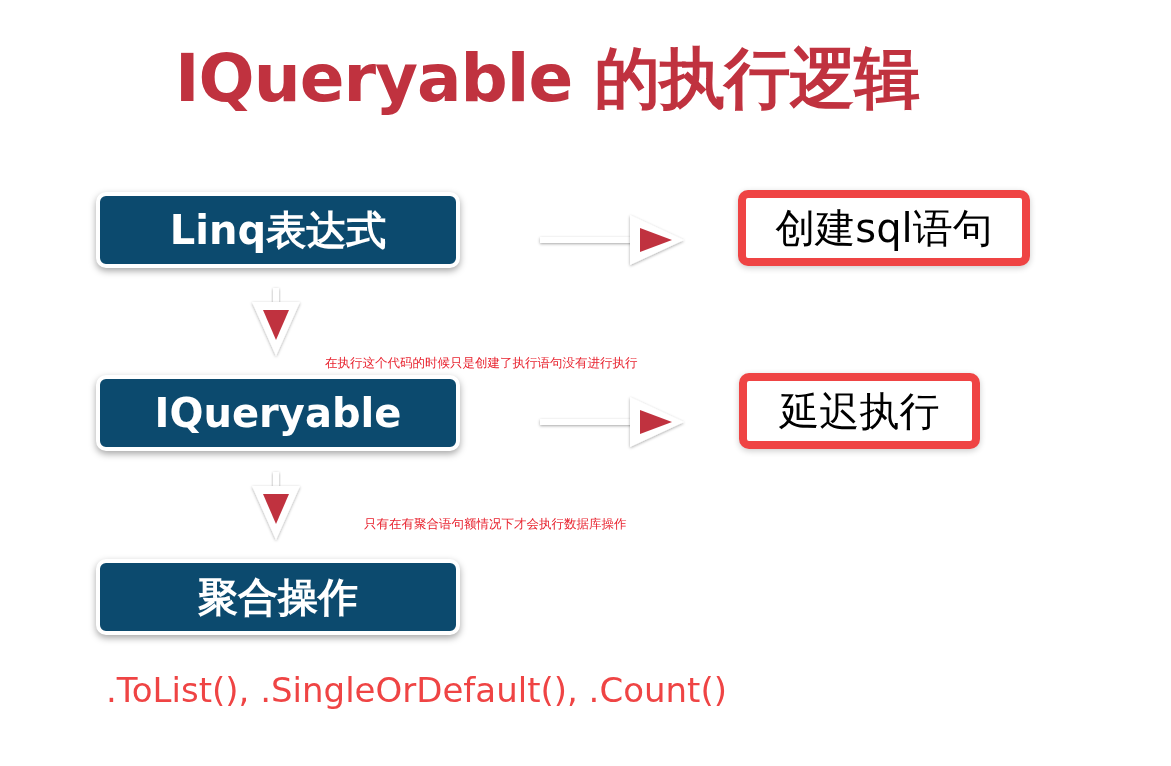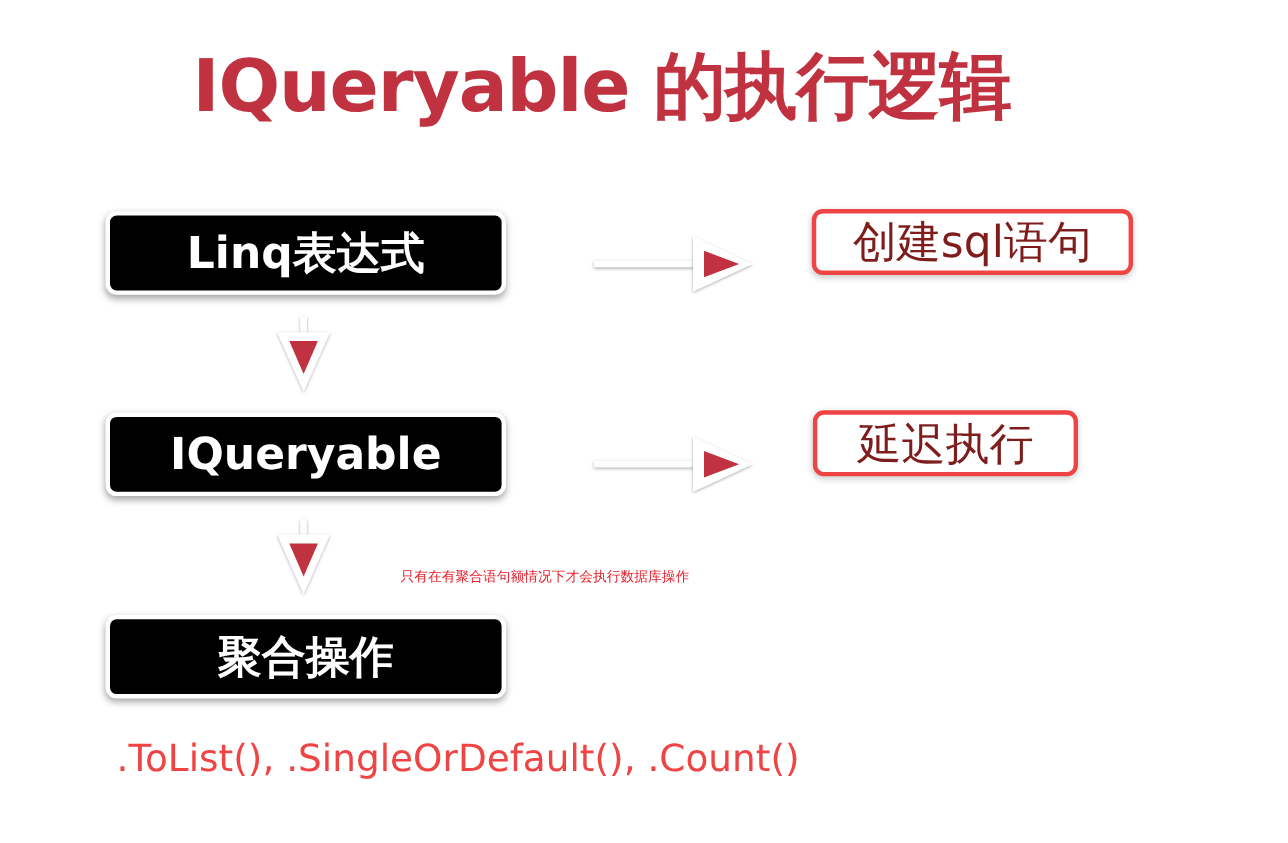--- a/index.html
+++ b/index.html
@@ -12,35 +12,35 @@
   .stage { position: relative; width: 1171px; height: 766px; border-radius: 10px; }
 
   .title {
     position: absolute; left: 175px; top: 34px;
     font-size: 66px; font-weight: bold; color: #c0323f;
     letter-spacing: -1px; white-space: nowrap; line-height: 90px;
   }
 
   .red-box {
     position: absolute; left: 96px; width: 364px; height: 76px;
-    background: #000000; border: 4px solid #ffffff; border-radius: 10px;
+    background: #0c4a6e; border: 4px solid #ffffff; border-radius: 10px;
     box-shadow: 0 3px 7px rgba(0,0,0,0.35);
     color: #ffffff; font-weight: bold; font-size: 40px;
     display: flex; align-items: center; justify-content: center;
     box-sizing: border-box; letter-spacing: 0px;
   }
   .box-linq { top: 192px; }
   .box-iq   { top: 375px; }
   .box-agg  { top: 559px; }
 
   .white-box {
-    position: absolute; height: 60px;
-    background: #ffffff; border: 4px solid #ef4444; border-radius: 10px;
+    position: absolute; height: 76px;
+    background: #ffffff; border: 8px solid #ef4444; border-radius: 10px;
     box-shadow: 0 2px 6px rgba(0,0,0,0.2);
-    color: #7f1d1d; font-size: 40px;
+    color: #000000; font-size: 40px;
     display: flex; align-items: center; justify-content: center;
     box-sizing: border-box;
   }
   .box-sql   { left: 738px; top: 190px; width: 292px; }
   .box-defer { left: 739px; top: 373px; width: 241px; }
 
   .h-arrow { position: absolute; width: 150px; height: 50px; }
   .h-arrow .shaft {
     position: absolute; left: 4px; top: 22px; width: 96px; height: 6px;
     background: #ffffff; box-shadow: 0 1px 3px rgba(0,0,0,0.35);
@@ -118,16 +118,17 @@
         <filter id="sh4" x="-30%" y="-30%" width="160%" height="160%">
           <feDropShadow dx="0" dy="1" stdDeviation="1.5" flood-color="#000" flood-opacity="0.35"></feDropShadow>
         </filter>
       </defs>
       <rect x="25" y="0" width="6" height="16" fill="#ffffff" filter="url(#sh4)"></rect>
       <polygon points="4,14 52,14 28,68" fill="#ffffff" filter="url(#sh4)"></polygon>
       <polygon points="15,22 41,22 28,52" fill="#c0323f"></polygon>
     </svg>
   </div>
 
+  <div class="note note-1">在执行这个代码的时候只是创建了执行语句没有进行执行</div>
   <div class="note note-2">只有在有聚合语句额情况下才会执行数据库操作</div>
 
   <div class="methods">.ToList(), .SingleOrDefault(), .Count()</div>
 </div>
 
 </body></html>

